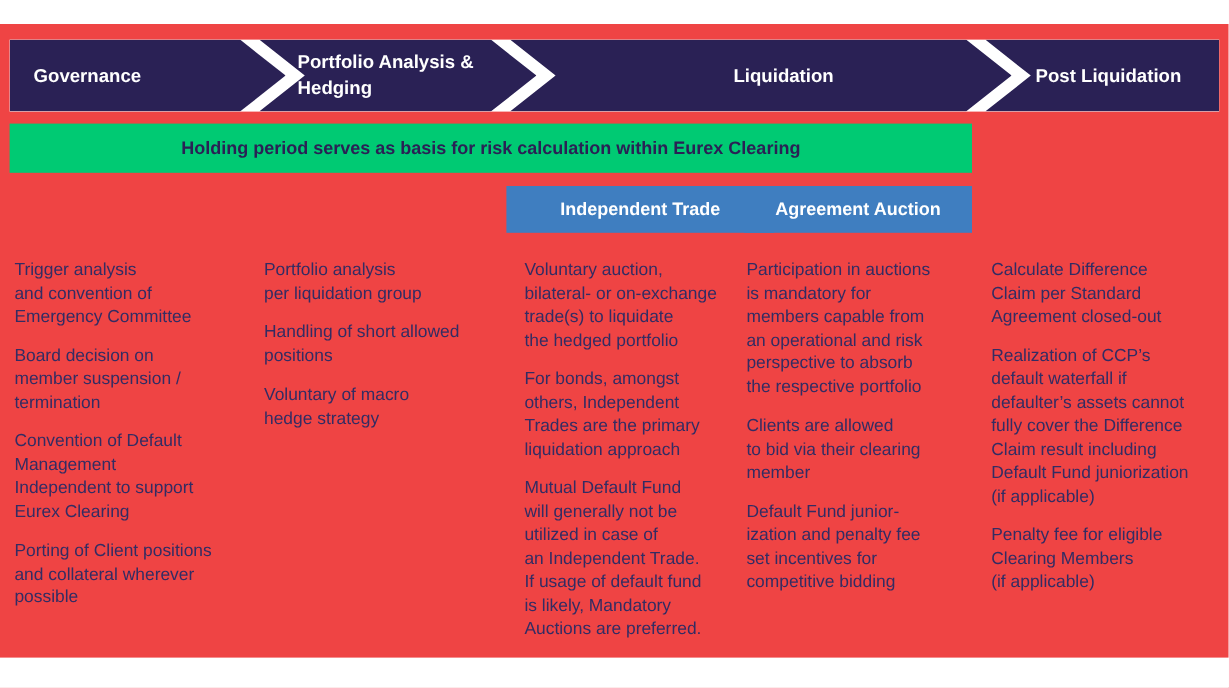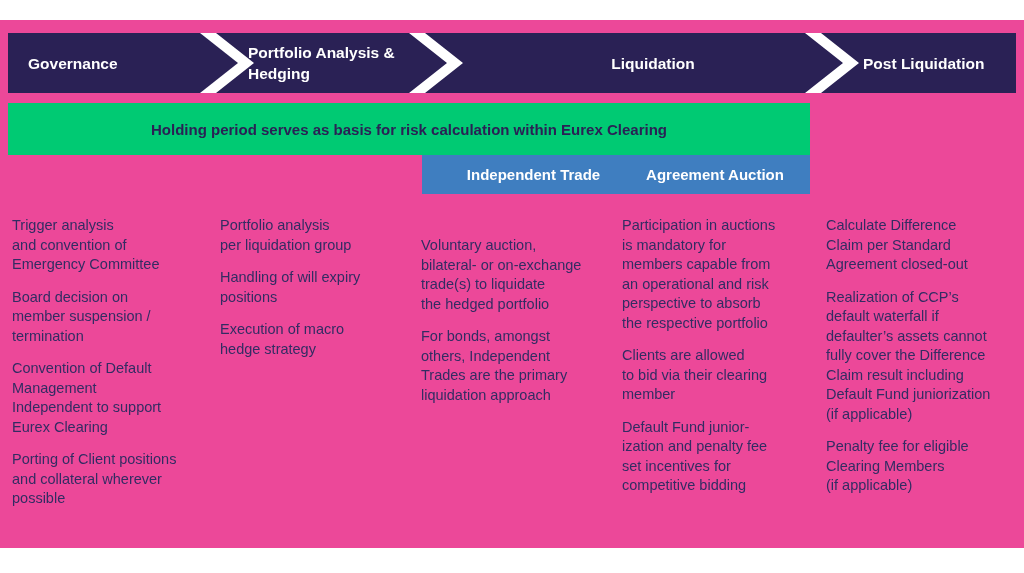--- a/index.html
+++ b/index.html
@@ -3,21 +3,21 @@
 <meta charset="utf-8">
 <style>
   html,body{margin:0;padding:0;background:#ffffff;}
   .canvas{
     position:relative;width:1024px;height:573px;overflow:hidden;
     font-family:"Liberation Sans","DejaVu Sans",sans-serif;
     background:#ffffff;
   }
   .slide{
     position:absolute;left:0;top:20px;width:1024px;height:528px;
-    background:#ec4899;
+    background:#ef4444;
   }
   
   .chevron-bar{
     position:absolute;left:8px;top:13px;width:1008px;height:60px;
     background:#ffffff;
   }
   .chev{position:absolute;inset:0;background:#2a2155;}
   .chev1{clip-path:polygon(0 0,192px 0,230px 30px,192px 60px,0 60px);}
   .chev2{clip-path:polygon(208px 0,401px 0,439px 30px,401px 60px,208px 60px,246px 30px);}
   .chev3{clip-path:polygon(417px 0,797px 0,835px 30px,797px 60px,417px 60px,455px 30px);}
@@ -26,42 +26,42 @@
     position:absolute;top:0;bottom:0;display:flex;align-items:center;
     color:#ffffff;font-weight:bold;font-size:15.5px;line-height:21px;
     white-space:pre-line;
   }
   .label1{left:20px;}
   .label2{left:240px;}
   .label3{left:455px;width:380px;justify-content:center;}
   .label4{left:855px;}
   
   .green-banner{
-    position:absolute;left:8px;top:83px;width:802px;height:52px;
+    position:absolute;left:8px;top:83px;width:802px;height:41px;
     background:#00ca73;display:flex;align-items:center;justify-content:center;
   }
   .green-banner span{
     color:#2a2155;font-weight:bold;font-size:15px;
   }
   
   .blue-box{
     position:absolute;top:135px;height:39px;background:#3f7ec0;
     display:flex;align-items:center;justify-content:center;
   }
   .box1{left:405px;width:223px;margin-left:17px;}
   .box2{left:620px;width:190px;}
   .blue-box span{color:#ffffff;font-weight:bold;font-size:15px;}
   
   .col{
     position:absolute;top:196px;
     color:#332c63;font-size:14.5px;line-height:19.5px;
   }
   .col1{left:12px;width:205px;}
   .col2{left:220px;width:198px;}
-  .col3{left:421px;width:195px;margin-top:20px;}
+  .col3{left:437px;width:195px;}
   .col4{left:622px;width:196px;}
   .col5{left:826px;width:196px;}
   .para{margin:0 0 13px 0;white-space:pre-line;}
   .para:last-child{margin-bottom:0;}
 </style>
 </head>
 <body>
 
 <div class="canvas">
   <div class="slide">
@@ -101,35 +101,42 @@
 Independent to support
 Eurex Clearing</p>
       <p class="para">Porting of Client positions
 and collateral wherever
 possible</p>
     </div>
 
     <div class="col col2">
       <p class="para">Portfolio analysis
 per liquidation group</p>
-      <p class="para">Handling of will expiry
+      <p class="para">Handling of short allowed
 positions</p>
-      <p class="para">Execution of macro
+      <p class="para">Voluntary of macro
 hedge strategy</p>
     </div>
 
     <div class="col col3">
       <p class="para">Voluntary auction,
 bilateral- or on-exchange
 trade(s) to liquidate
 the hedged portfolio</p>
       <p class="para">For bonds, amongst
 others, Independent
 Trades are the primary
 liquidation approach</p>
+      <p class="para">Mutual Default Fund
+will generally not be
+utilized in case of
+an Independent Trade.
+If usage of default fund
+is likely, Mandatory
+Auctions are preferred.</p>
     </div>
 
     <div class="col col4">
       <p class="para">Participation in auctions
 is mandatory for
 members capable from
 an operational and risk
 perspective to absorb
 the respective portfolio</p>
       <p class="para">Clients are allowed

